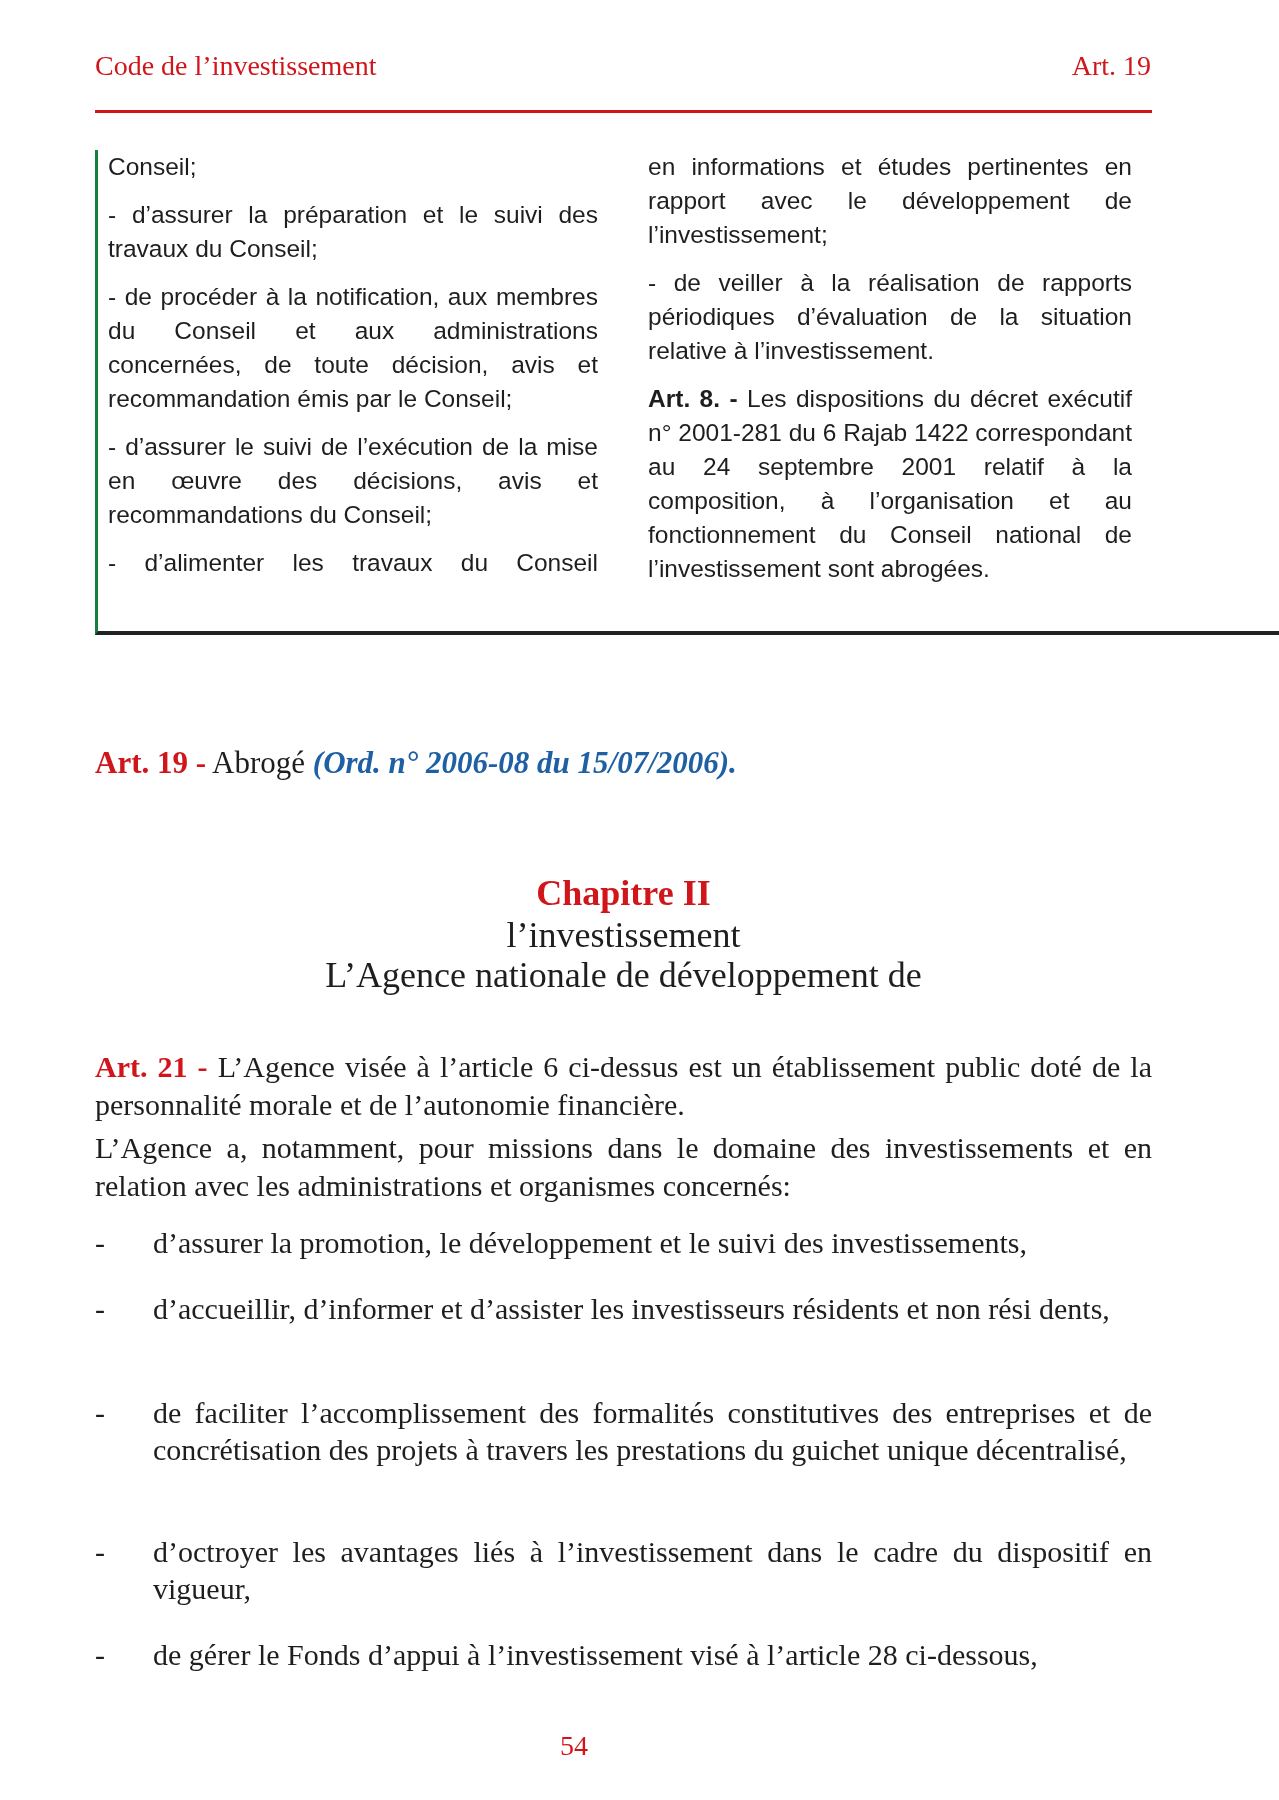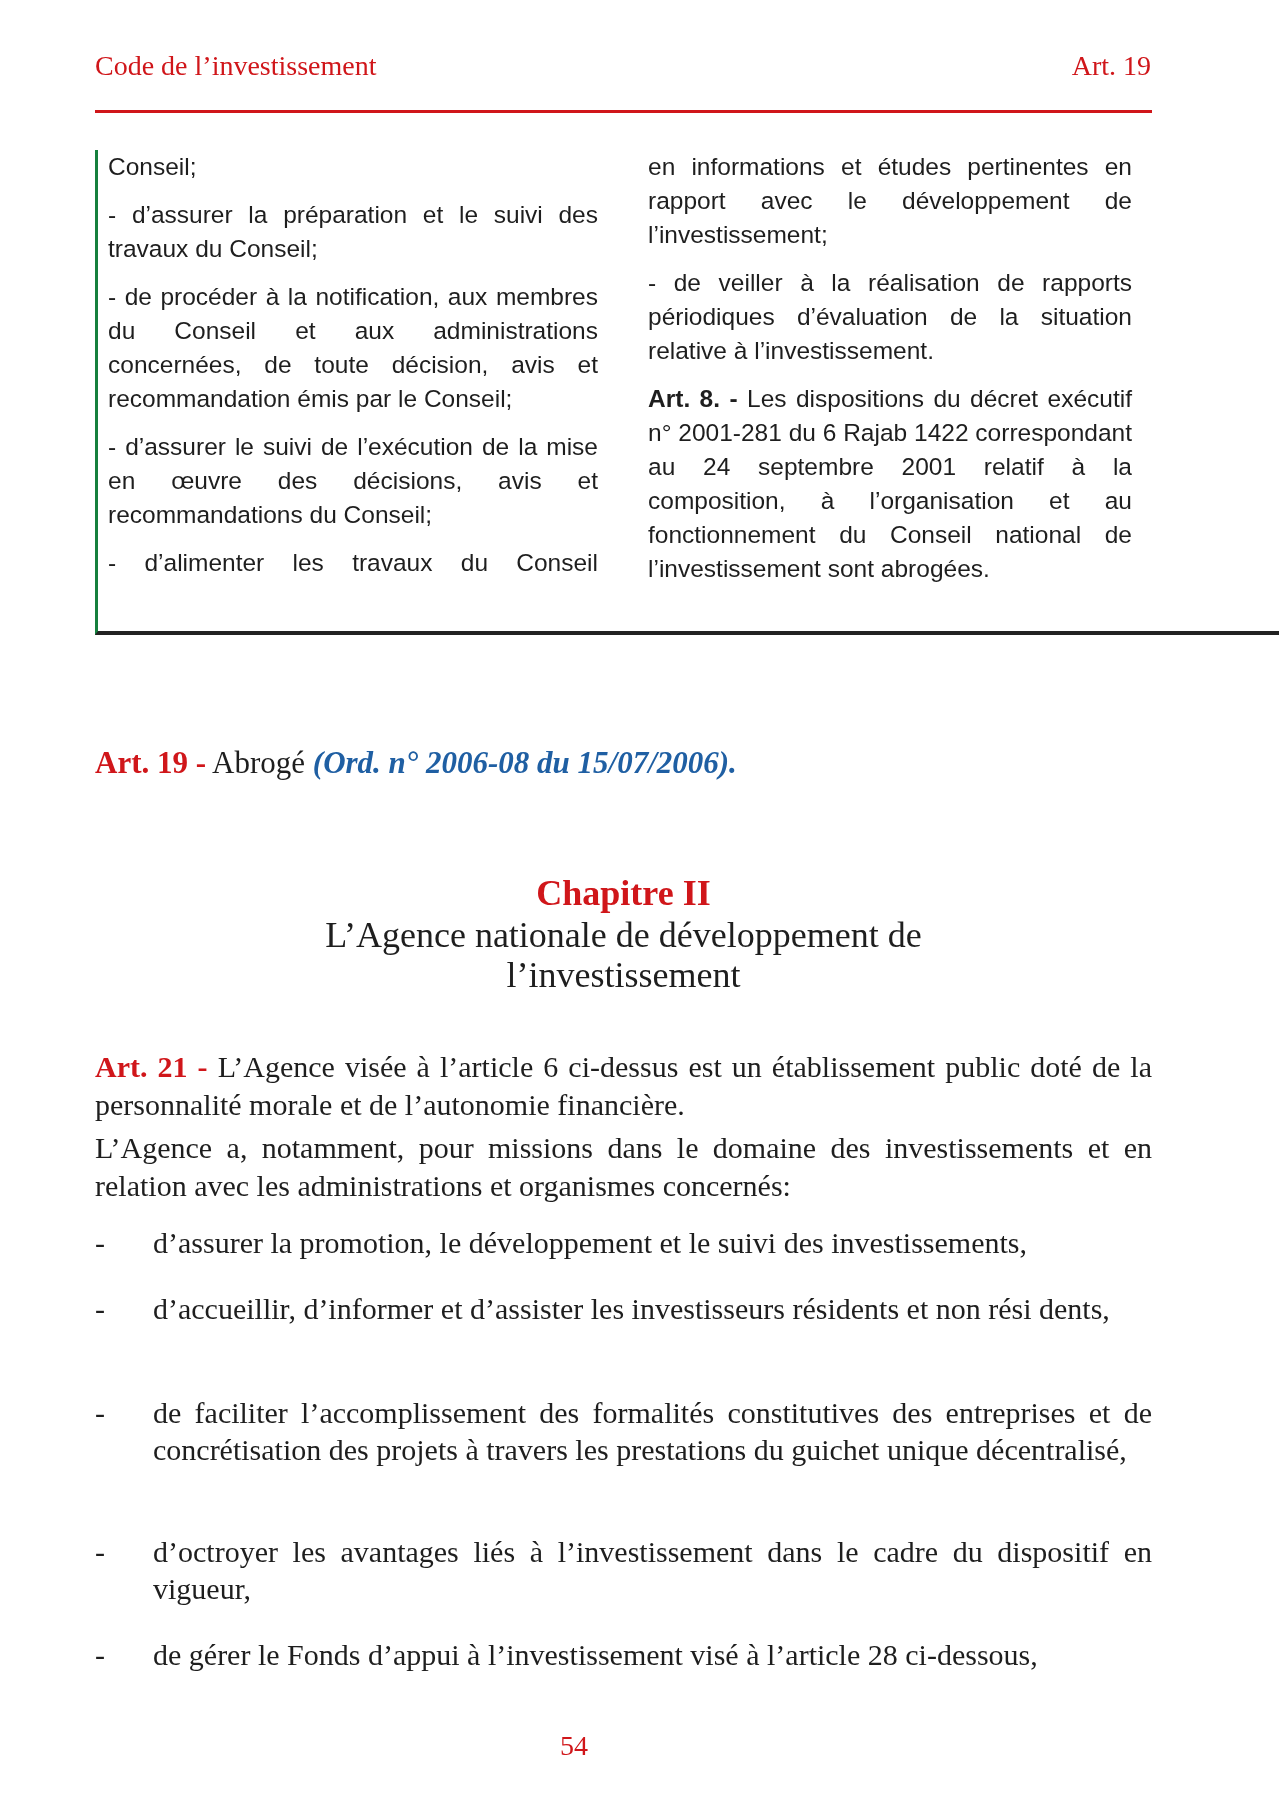--- a/index.html
+++ b/index.html
@@ -86,22 +86,22 @@
       <p><b>Art. 8. -</b><span> Les dispositions du décret exécutif n° 2001-281 du 6 Rajab 1422 correspondant au 24 septembre 2001 relatif à la composition, à l’organisation et au fonctionnement du Conseil national de l’investissement sont abrogées.</span></p>
     </div>
   </div>
 
   <div class="art-line" style="top: 697px; margin-top: 48px;">
     <span class="art-num">Art. 19 -</span><span> Abrogé </span><span class="art-ref">(Ord. n° 2006-08 du 15/07/2006).</span>
   </div>
 
   <div class="chapter">
     <div class="chapter-title">Chapitre II</div>
+    <div class="chapter-sub">l’investissement</div>
     <div class="chapter-sub">L’Agence nationale de développement de</div>
-    <div class="chapter-sub">l’investissement</div>
   </div>
 
   <div class="body-text" style="top: 1006px; margin-top: 42px;">
     <span class="art-num">Art. 21 -</span><span> L’Agence visée à l’article 6 ci-dessus est un établissement public doté de la personnalité morale et de l’autonomie financière.</span>
   </div>
 
   <div class="body-text" style="top: 1115px; margin-top: 14px;">L’Agence a, notamment, pour missions dans le domaine des investissements et en relation avec les administrations et organismes concernés:</div>
 
   <div class="bullet" style="top: 1224px;">
     <span class="dash">-</span>

